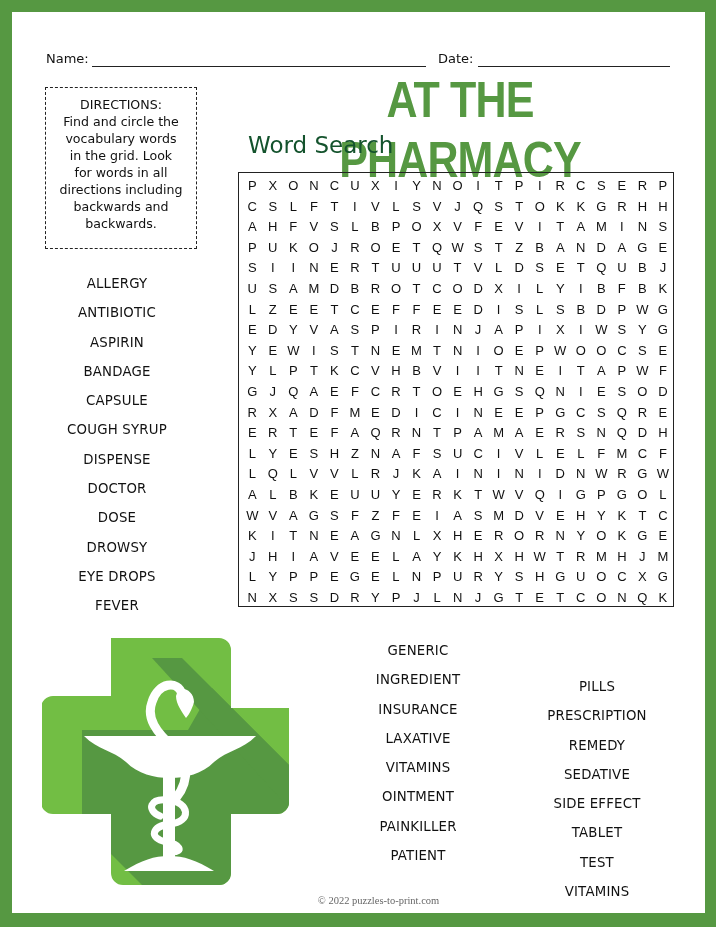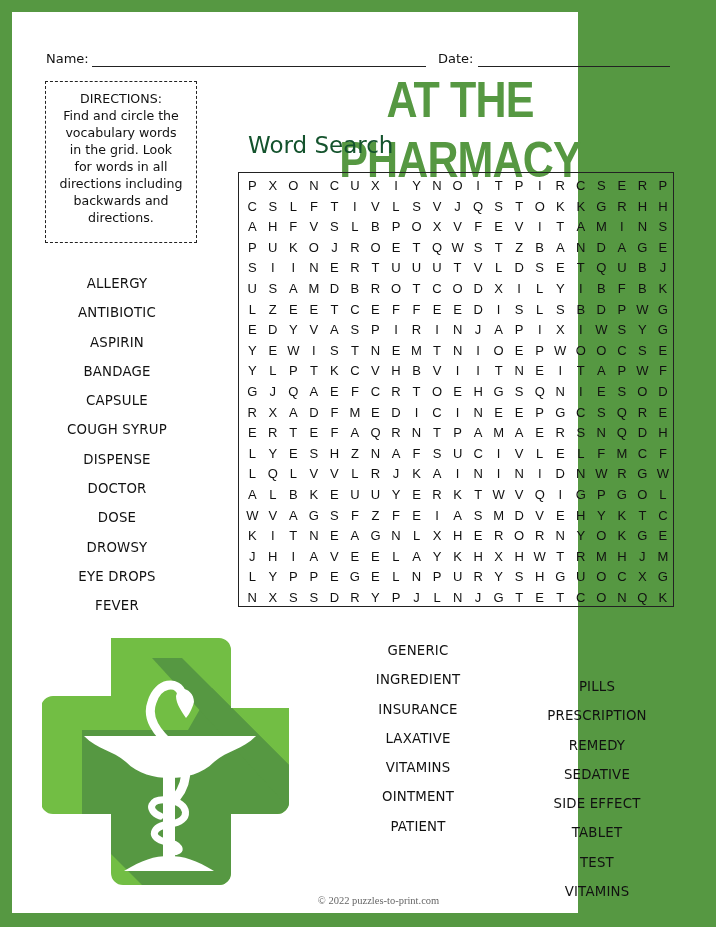--- a/index.html
+++ b/index.html
@@ -3,33 +3,33 @@
 <meta charset="utf-8">
 <style>
   html, body { margin: 0; padding: 0; }
   body {
     width: 716px; height: 927px; position: relative; overflow: hidden;
     background: #569842;
     font-family: "DejaVu Sans", sans-serif;
     color: #111;
   }
   .page {
-    position: absolute; left: 12px; top: 12px; width: 566px; height: 901px;
+    position: absolute; left: 12px; top: 12px; width: 693px; height: 901px;
     background: #ffffff;
   }
   .hand { font-family: "DejaVu Sans", sans-serif; }
 
   
   .name-row { position: absolute; top: 39px; left: 34px; font-size: 13px; }
   .name-row .lbl { position: absolute; top: 0; white-space: nowrap; }
   .name-row .line { position: absolute; top: 15px; height: 0; border-top: 1.5px solid #222; }
 
   
   .directions {
-    position: absolute; left: 33px; top: 69px; width: 152px; height: 162px;
+    position: absolute; left: 33px; top: 75px; width: 152px; height: 162px;
     border: 1.5px dashed #222; box-sizing: border-box;
     text-align: center; font-size: 12.6px; line-height: 17px;
     padding-top: 8px;
   }
   .directions div { white-space: nowrap; }
 
   
   .title {
     position: absolute; left: 236px; top: 58px; width: 424px;
     text-align: center; color: #569842;
@@ -84,21 +84,21 @@
   </div>
 
   <div class="directions hand">
     <div>DIRECTIONS:</div>
     <div>Find and circle the</div>
     <div>vocabulary words</div>
     <div>in the grid.  Look</div>
     <div>for words in all</div>
     <div>directions including</div>
     <div>backwards and</div>
-    <div>directions.</div>
+    <div>backwards.</div>
   </div>
 
   <div class="title">AT THE PHARMACY</div>
   <div class="subtitle hand">Word Search</div>
 
   <div class="grid" id="grid">
       <div class="grid-row">
         <span class="cell">P</span>
         <span class="cell">X</span>
         <span class="cell">O</span>
@@ -597,20 +597,21 @@
       <div class="word">EYE DROPS</div>
       <div class="word">FEVER</div>
     </div>
   <div class="wordlist list-mid hand" id="list-mid">
       <div class="word">GENERIC</div>
       <div class="word">INGREDIENT</div>
       <div class="word">INSURANCE</div>
       <div class="word">LAXATIVE</div>
       <div class="word">VITAMINS</div>
       <div class="word">OINTMENT</div>
+      <div class="word">PAINKILLER</div>
       <div class="word">PATIENT</div>
     </div>
   <div class="wordlist list-right hand" id="list-right">
       <div class="word">PILLS</div>
       <div class="word">PRESCRIPTION</div>
       <div class="word">REMEDY</div>
       <div class="word">SEDATIVE</div>
       <div class="word">SIDE EFFECT</div>
       <div class="word">TABLET</div>
       <div class="word">TEST</div>

